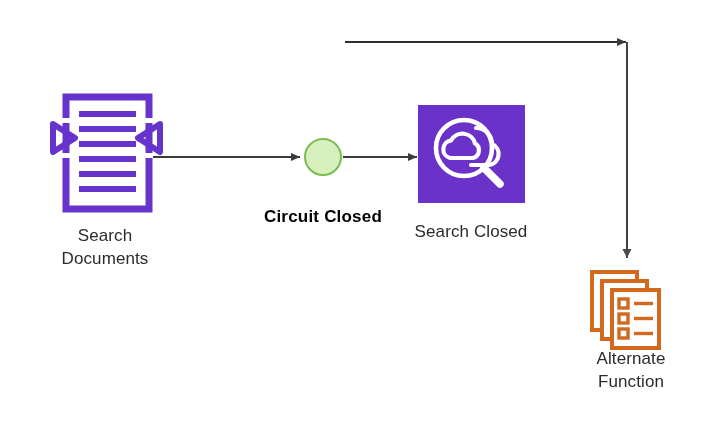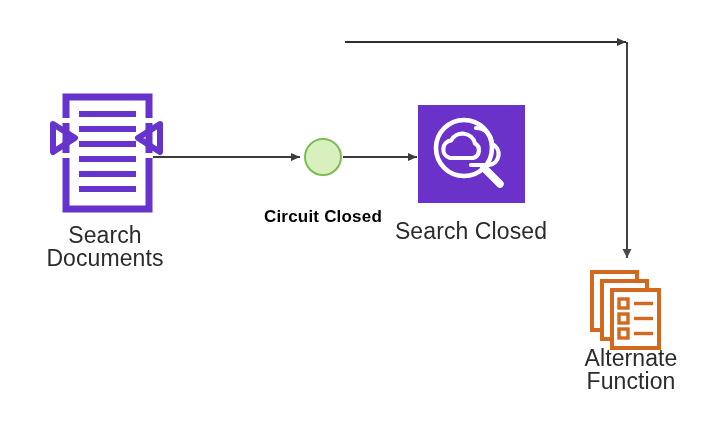--- a/index.html
+++ b/index.html
@@ -18,21 +18,21 @@
     position: absolute;
     left: 0;
     top: 0;
     width: 720px;
     height: 429px;
   }
   .node-label {
     position: absolute;
     text-align: center;
     color: #2b2b2b;
-    font-size: 23px;
+    font-size: 17px;
     line-height: 23px;
     font-family: "Liberation Sans", sans-serif;
     white-space: pre-line;
     letter-spacing: 0.1px;
   }
   .node-label.bold {
     font-weight: bold;
     color: #000000;
     font-size: 17px;
     letter-spacing: 0.2px;

